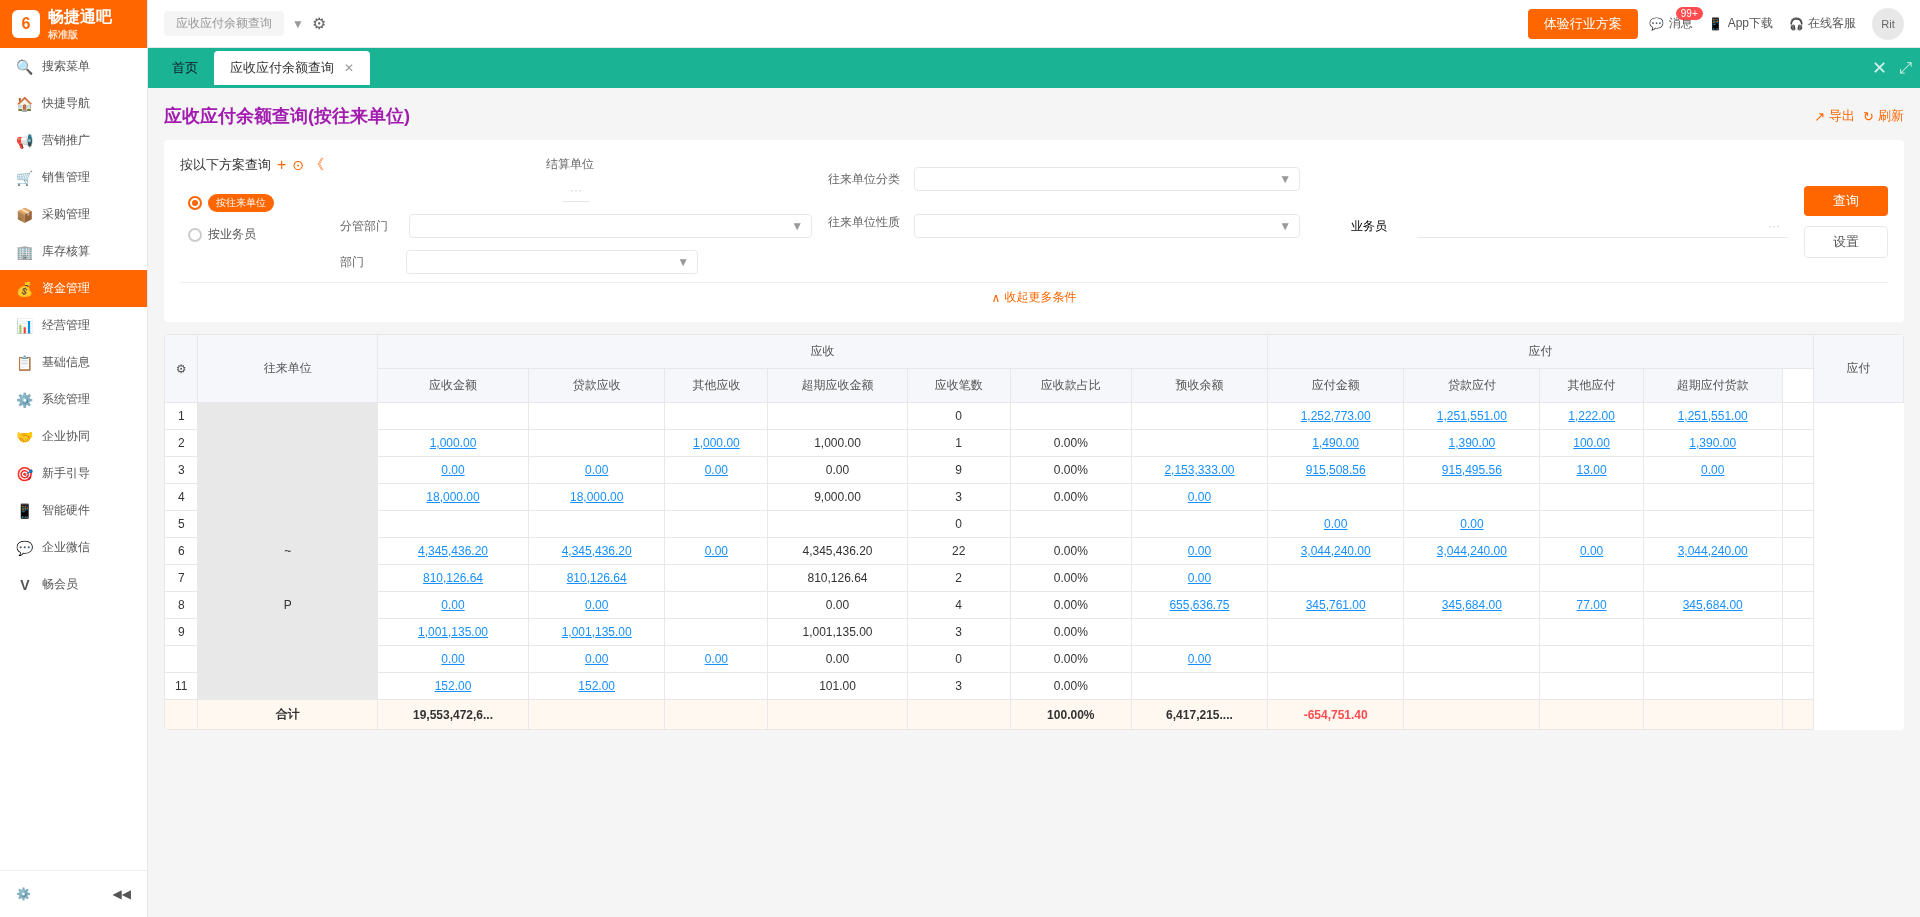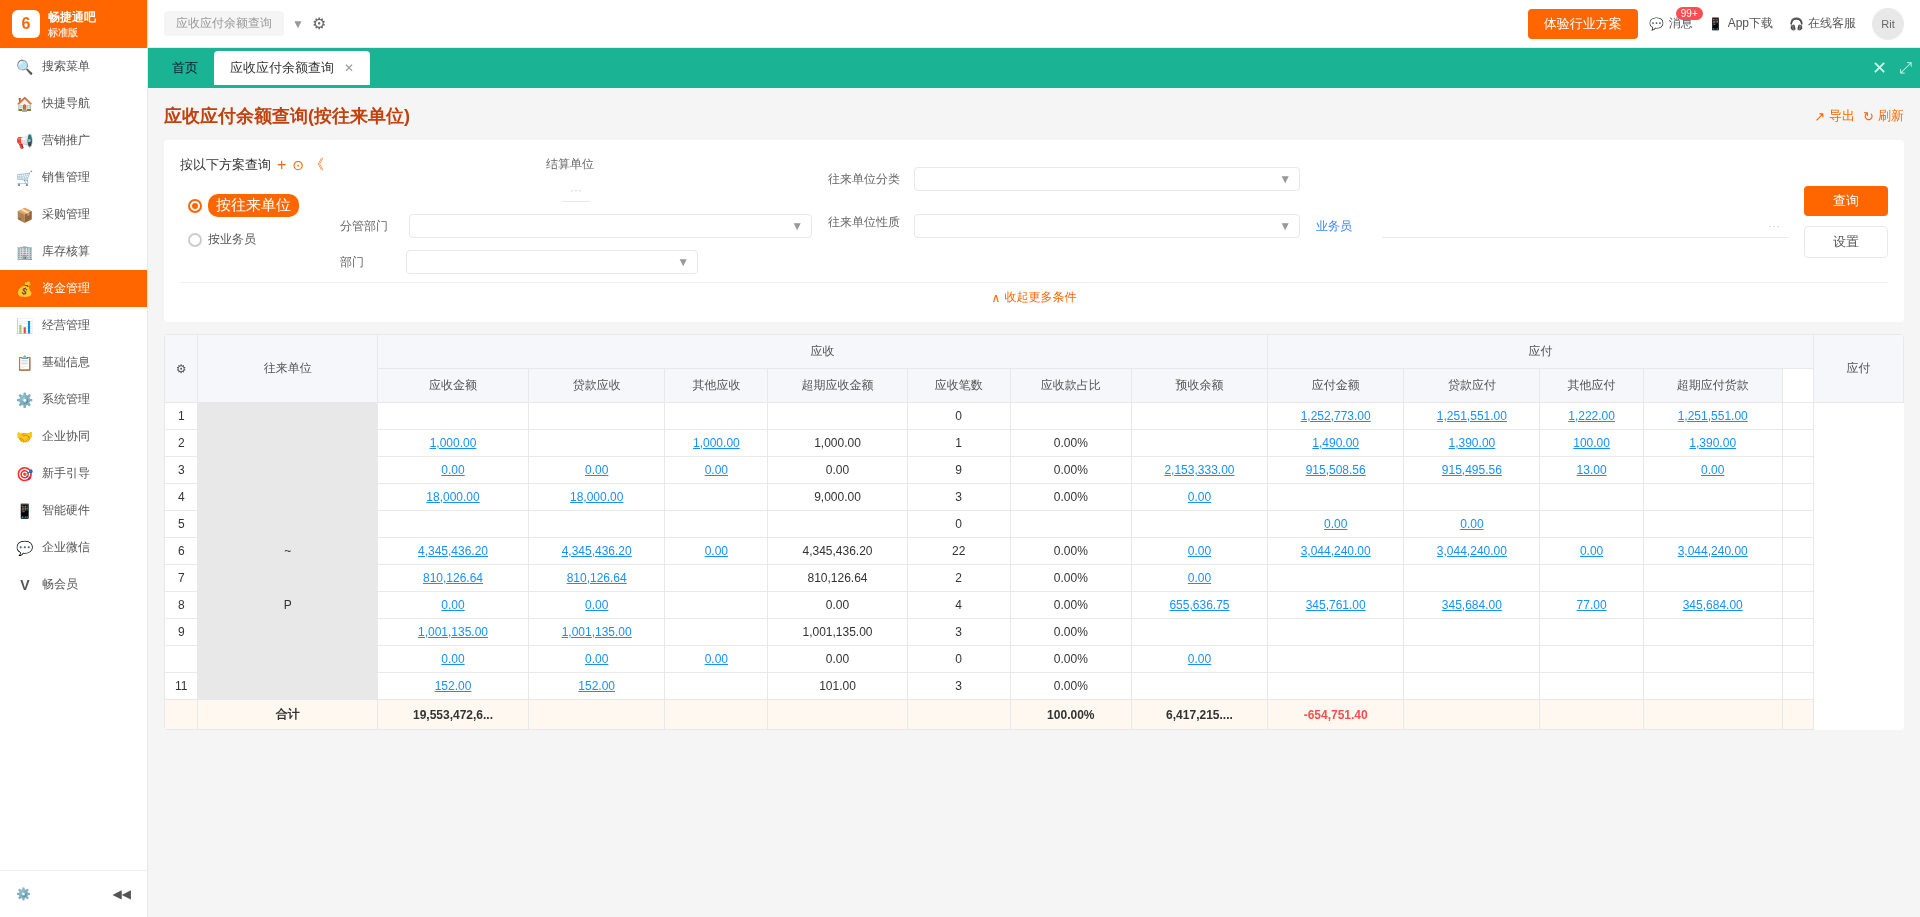--- a/index.html
+++ b/index.html
@@ -39,21 +39,21 @@
     .tab-close { color: #999; font-size: 12px; margin-left: 4px; cursor: pointer; }
     .tabs-right { margin-left: auto; display: flex; align-items: center; gap: 12px; }
     .tabs-right span { color: rgba(255,255,255,0.8); font-size: 16px; cursor: pointer; }
 
     
     .content { flex: 1; background: #f5f5f5; overflow: auto; }
     .content-inner { padding: 16px; }
 
     
     .page-header { display: flex; align-items: center; margin-bottom: 12px; }
-    .page-title { font-size: 18px; font-weight: bold; color: #c2410c; flex: 1; }
+    .page-title { font-size: 18px; font-weight: bold; color: #a21caf; flex: 1; }
     .page-actions { display: flex; gap: 8px; }
     .action-btn { display: flex; align-items: center; gap: 4px; color: #ff6600; cursor: pointer; font-size: 13px; background: none; border: none; }
 
     
     .filter-panel { background: #fff; border-radius: 4px; padding: 16px; margin-bottom: 12px; }
     .query-option { display: flex; align-items: center; gap: 6px; padding: 4px 8px; cursor: pointer; border-radius: 4px; font-size: 12px; color: #555; }
     .query-option.active { color: #ff6600; }
 
     .filter-main { display: flex; }
 
@@ -71,21 +71,21 @@
   </style>
 </head>
 <body>
 
 <div class="sidebar">
   <div class="sidebar-logo">
     <div class="sidebar-logo-icon">
       <span>6</span>
     </div>
     <div>
-      <div style="font-size:12px;">畅捷通吧</div>
+      <div style="font-size:16px;">畅捷通吧</div>
       <div style="font-size:10px;opacity:0.8;">标准版</div>
     </div>
   </div>
 
   <div class="sidebar-item">
     <span class="icon">🔍</span>
     <span>搜索菜单</span>
   </div>
   <div class="sidebar-item">
     <span class="icon">🏠</span>
@@ -221,21 +221,21 @@
             <div style="display:flex;align-items:center;gap:6px;margin-bottom:16px;">
               <span style="color:#333;font-size:13px;">按以下方案查询</span>
               <span style="color:#ff6600;cursor:pointer;font-size:16px;">+</span>
               <span style="color:#ff6600;cursor:pointer;font-size:14px;">⊙</span>
               <span style="color:#ff6600;cursor:pointer;font-size:14px;">《</span>
             </div>
             <div class="query-option active">
               <div style="width:14px;height:14px;border-radius:50%;border:2px solid #ff6600;display:flex;align-items:center;justify-content:center;">
                 <div style="width:6px;height:6px;background:#ff6600;border-radius:50%;"></div>
               </div>
-              <span style="background:#ff6600;color:#fff;border-radius:10px;padding:2px 8px;font-size:15px;text-align:center;">按往来单位</span>
+              <span style="background:#ff6600;color:#fff;border-radius:10px;padding:2px 8px;font-size:10px;text-align:center;">按往来单位</span>
             </div>
             <div class="query-option" style="margin-top:6px;">
               <div style="width:14px;height:14px;border-radius:50%;border:2px solid #ccc;display:flex;align-items:center;justify-content:center;"></div>
               <span>按业务员</span>
             </div>
           </div>
 
           <div style="flex:1;">
 
             <div style="display:grid;grid-template-columns:1fr 1fr 1fr;gap:16px;margin-bottom:12px;align-items:center;">
@@ -263,21 +263,21 @@
                 </div>
               </div>
               <div style="display:flex;gap:6px;">
                 <span style="color:#666;min-width:80px;">往来单位性质</span>
                 <div style="flex:1;border:1px solid #e8e8e8;border-radius:4px;padding:4px 8px;display:flex;justify-content:space-between;cursor:pointer;">
                   <span></span>
                   <span style="color:#999;">▼</span>
                 </div>
               </div>
               <div style="display:flex;align-items:center;gap:6px;">
-                <span style="color:#3b82f6;min-width:60px;">业务员</span>
+                <span style="color:#000000;min-width:60px;margin-left:35px;">业务员</span>
                 <div style="flex:1;border-bottom:1px solid #e8e8e8;padding:4px 8px;display:flex;justify-content:flex-end;">
                   <span style="color:#ccc;">···</span>
                 </div>
               </div>
             </div>
 
             <div style="display:grid;grid-template-columns:1fr 3fr;gap:16px;margin-bottom:8px;align-items:center;">
               <div style="display:flex;align-items:center;gap:6px;">
                 <span style="color:#666;min-width:60px;">部门</span>
                 <div style="flex:1;border:1px solid #e8e8e8;border-radius:4px;padding:4px 8px;display:flex;justify-content:space-between;cursor:pointer;">

